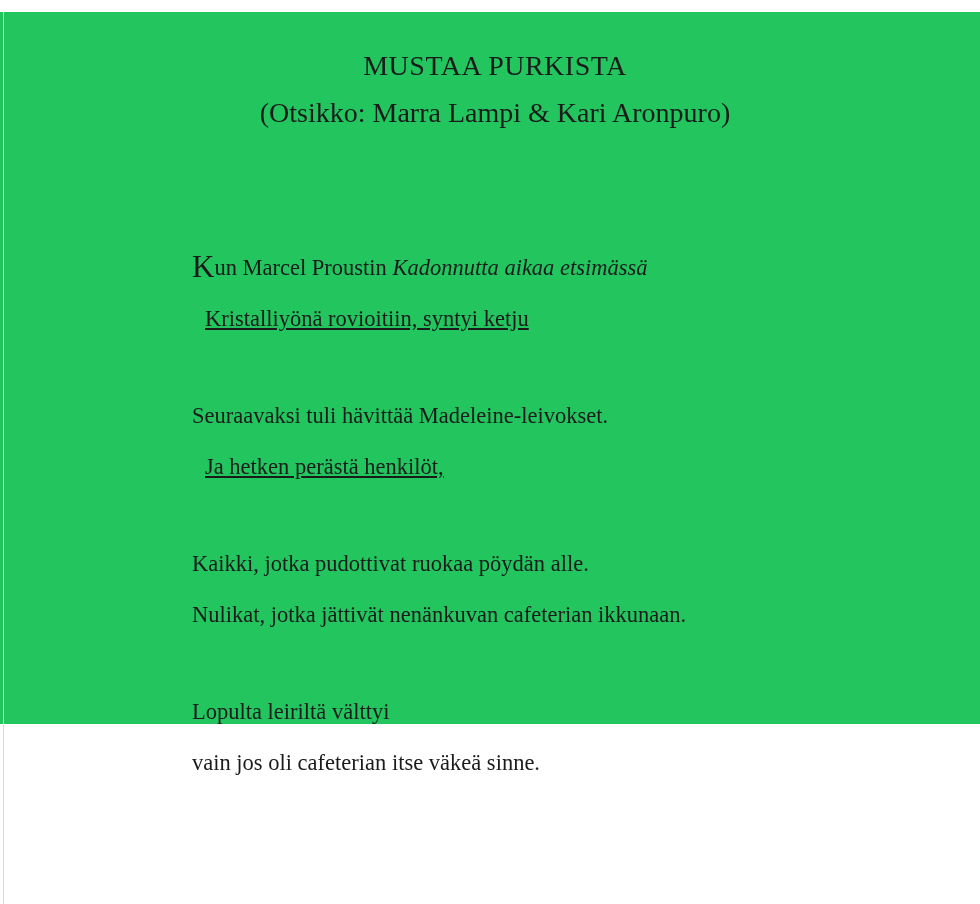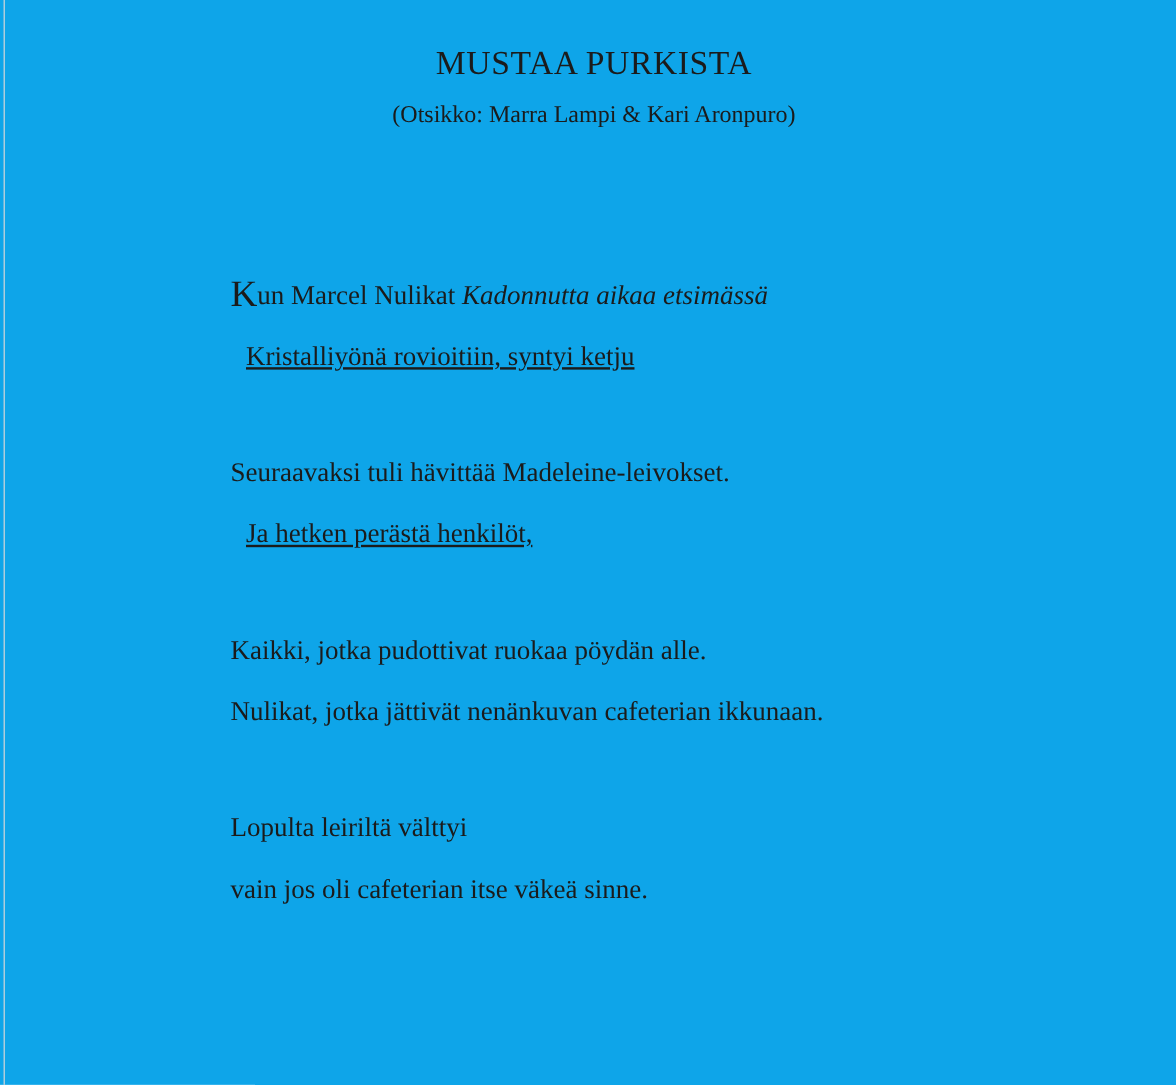--- a/index.html
+++ b/index.html
@@ -20,39 +20,39 @@
     position: absolute;
     left: 3px;
     top: 0;
     width: 1px;
     height: 904px;
     background: #d8d8d8;
   }
   .page {
     position: absolute;
     left: 0;
-    top: 0;
+    top: 12px;
     width: 980px;
-    height: 904px;
-    background: #0ea5e9;
+    height: 712px;
+    background: #22c55e;
   }
   .doc-header {
     text-align: center;
     padding-top: 38px;
   }
   .doc-title {
     font-size: 28px;
     letter-spacing: 0.5px;
     line-height: 1.15;
     margin: 0;
     font-weight: normal;
     padding-left: 10px;
   }
   .doc-subtitle {
-    font-size: 20px;
+    font-size: 28px;
     line-height: 1.2;
     margin: 14px 0 0 0;
     font-weight: normal;
     padding-left: 10px;
   }
   .poem-body {
     margin-top: 112px;
     padding-left: 192px;
   }
   .stanza {
@@ -87,21 +87,21 @@
   <div class="page-edge"></div>
 
   <header class="doc-header">
     <h1 class="doc-title">MUSTAA PURKISTA</h1>
     <div class="doc-subtitle">(Otsikko: Marra Lampi &amp; Kari Aronpuro)</div>
   </header>
 
   <section class="poem-body">
 
     <div class="stanza">
-      <div class="line"><span class="dropcap">K</span><span>un Marcel Nulikat </span><span class="ital">Kadonnutta aikaa etsimässä</span></div>
+      <div class="line"><span class="dropcap">K</span><span>un Marcel Proustin </span><span class="ital">Kadonnutta aikaa etsimässä</span></div>
       <div class="line indent-1">Kristalliyönä rovioitiin, syntyi ketju</div>
     </div>
 
     <div class="stanza">
       <div class="line">Seuraavaksi tuli hävittää Madeleine-leivokset.</div>
       <div class="line indent-1">Ja hetken perästä henkilöt,</div>
     </div>
 
     <div class="stanza">
       <div class="line">Kaikki, jotka pudottivat ruokaa pöydän alle.</div>

